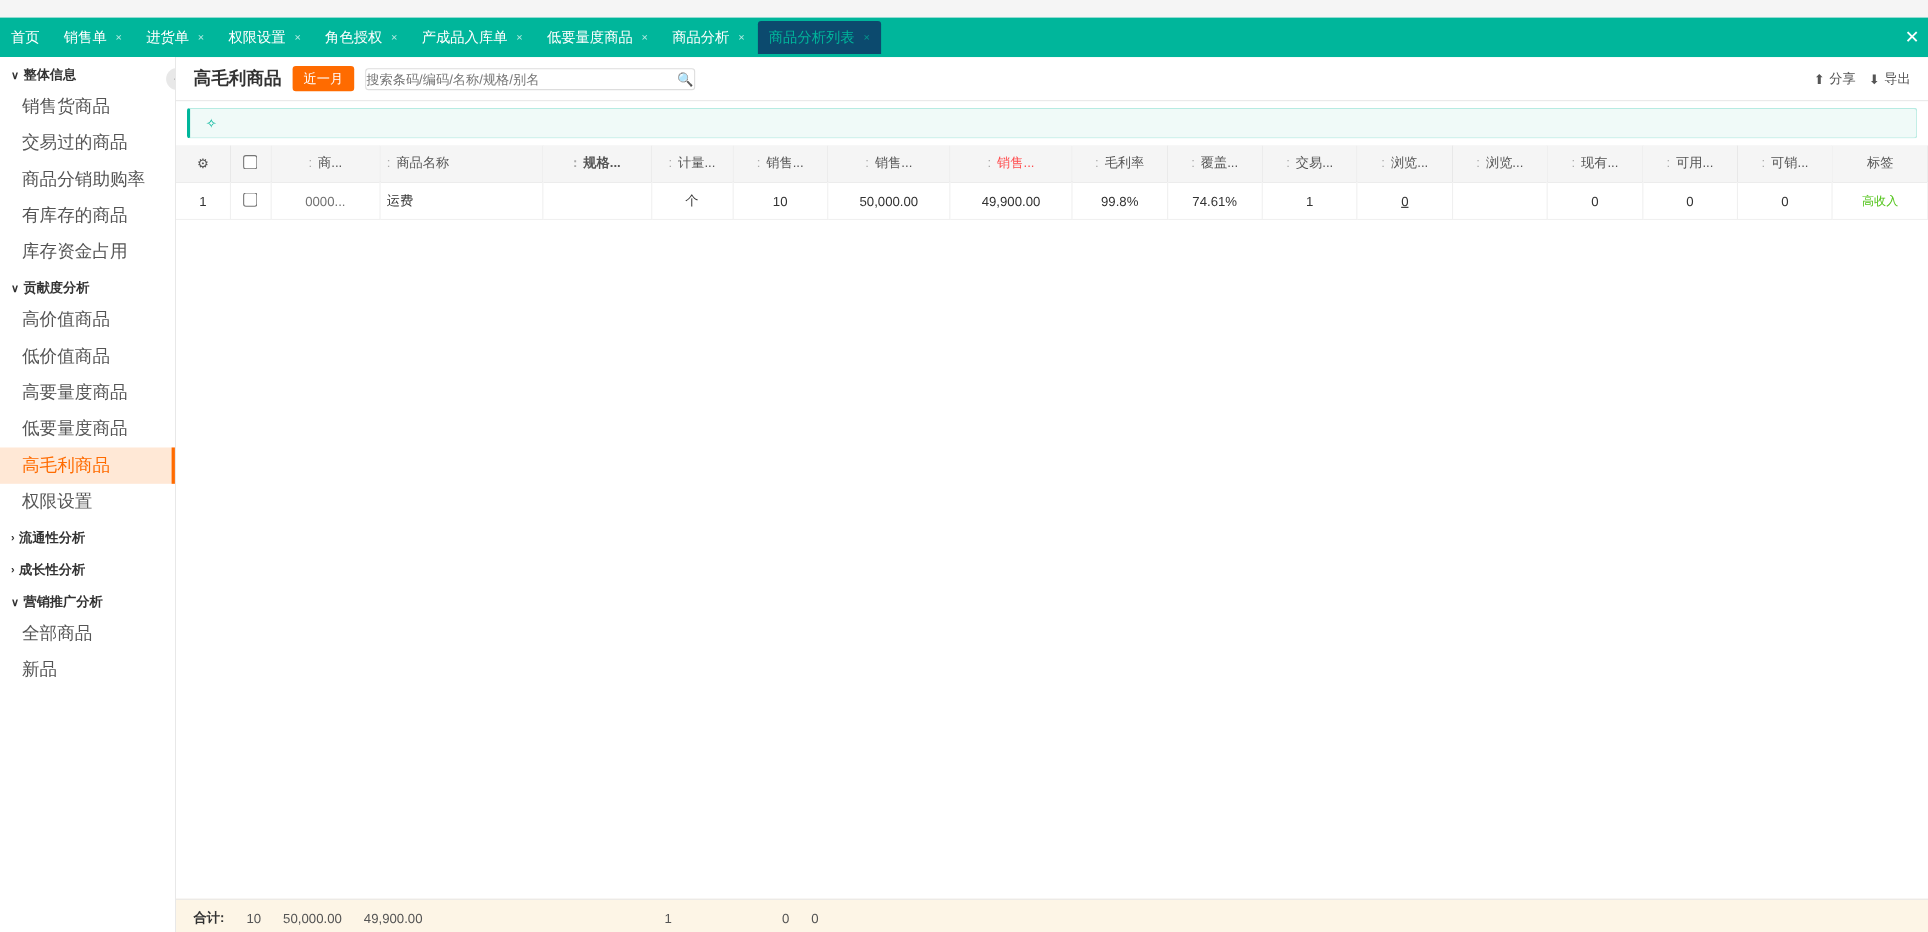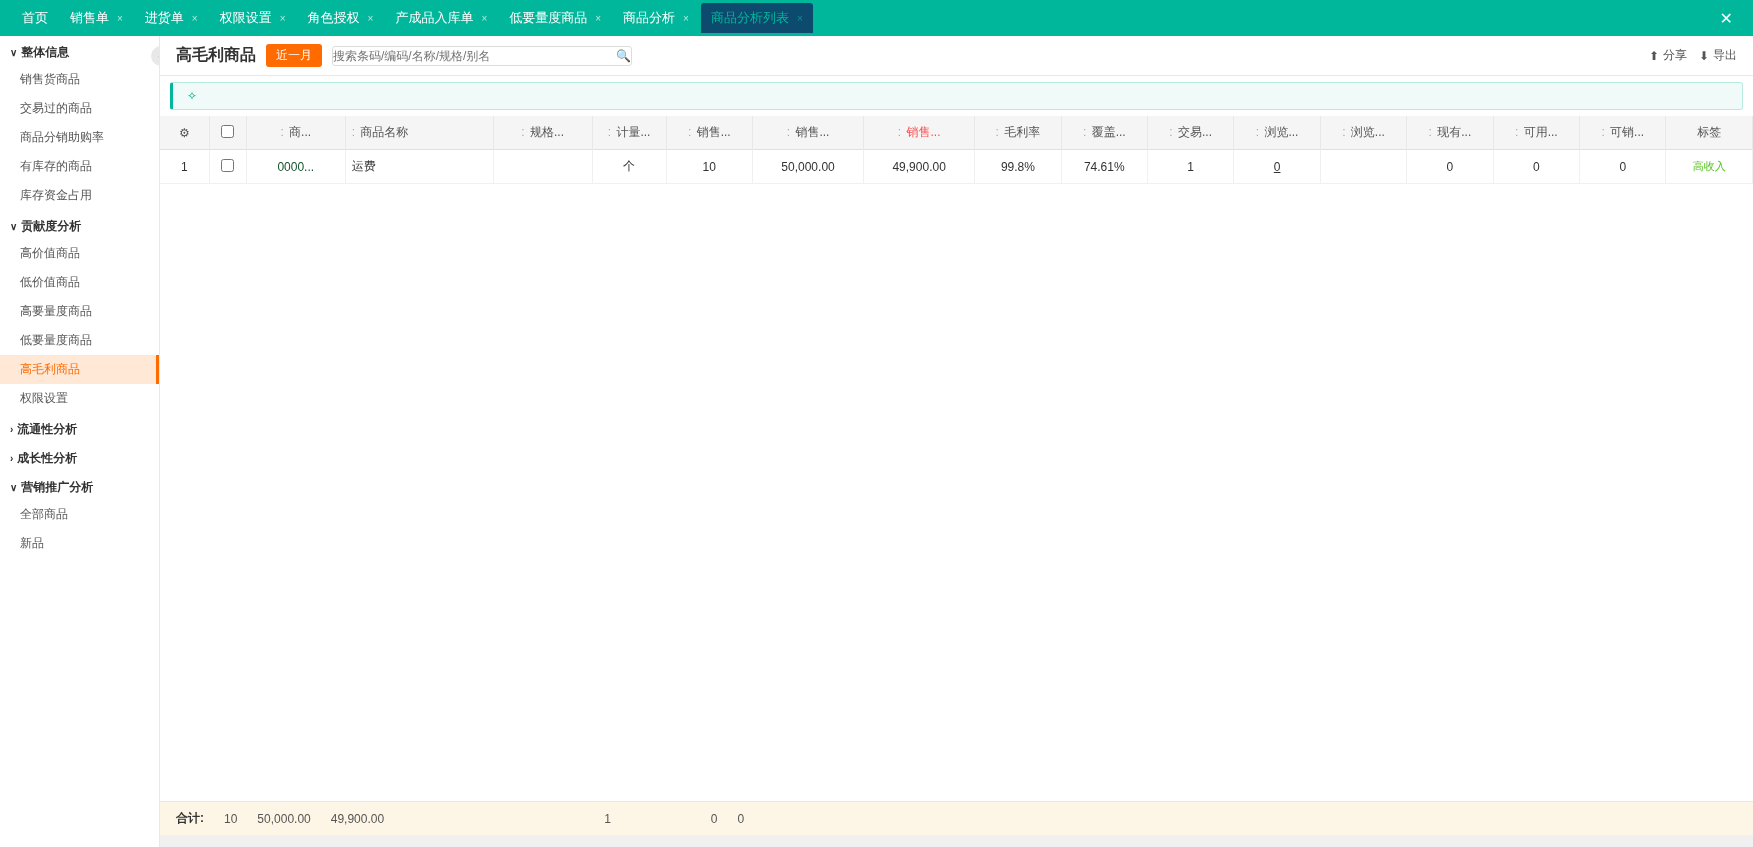--- a/index.html
+++ b/index.html
@@ -4,22 +4,23 @@
   <style>
     * { box-sizing: border-box; margin: 0; padding: 0; font-family: 'Microsoft YaHei', Arial, sans-serif; }
     body { background: #f5f5f5; font-size: 12px; color: #333; overflow: hidden; }
 
     
     .top-nav {
       background: #00b69b;
       display: flex;
       align-items: center;
       height: 36px;
-      padding: 0 12px;
+      padding: 0 0;
       gap: 2px;
+      margin-top: 16px;
     }
     .nav-tab {
       display: flex;
       align-items: center;
       padding: 0 10px;
       height: 30px;
       color: #fff;
       cursor: pointer;
       font-size: 13px;
       white-space: nowrap;
@@ -81,21 +82,21 @@
       padding: 8px 10px 4px;
       font-size: 12px;
       color: #333;
       font-weight: bold;
       cursor: pointer;
       gap: 4px;
     }
     .sidebar-section-header .arrow { font-size: 10px; }
     .sidebar-item {
       padding: 6px 10px 6px 20px;
-      font-size: 12px;
+      font-size: 16px;
       color: #555;
       cursor: pointer;
       white-space: nowrap;
     }
     .sidebar-item.active {
       background: #ffe8d6;
       color: #ff6b00;
       border-right: 3px solid #ff6b00;
     }
 
@@ -213,21 +214,21 @@
       white-space: nowrap;
     }
     .tag-high-income {
       color: #52c41a;
       font-size: 11px;
     }
     .col-num { width: 40px; }
     .col-check { width: 30px; }
     .col-code { width: 80px; }
     .col-name { width: 120px; text-align: left; }
-    .col-spec { width: 80px; }
+    .col-spec { width: 80px; font-weight: bold; }
     .col-unit { width: 60px; }
     .col-qty { width: 70px; }
     .col-amount { width: 90px; }
     .underline { text-decoration: underline; cursor: pointer; }
 
     
     .footer-bar {
       background: #fdf5e6;
       border-top: 1px solid #e8e8e8;
       padding: 8px 16px;
@@ -438,21 +439,21 @@
               <span>标签</span>
             </th>
           </tr>
         </thead>
         <tbody>
           <tr class="table-row">
             <td>1</td>
             <td>
               <input type="checkbox" style="">
             </td>
-            <td style="color:#14532d; cursor:pointer;">0000...</td>
+            <td style="color:#737373; cursor:pointer;">0000...</td>
             <td class="col-name">运费</td>
             <td></td>
             <td>个</td>
             <td>10</td>
             <td>50,000.00</td>
             <td>49,900.00</td>
             <td>99.8%</td>
             <td>74.61%</td>
             <td>1</td>
             <td class="underline">0</td>

